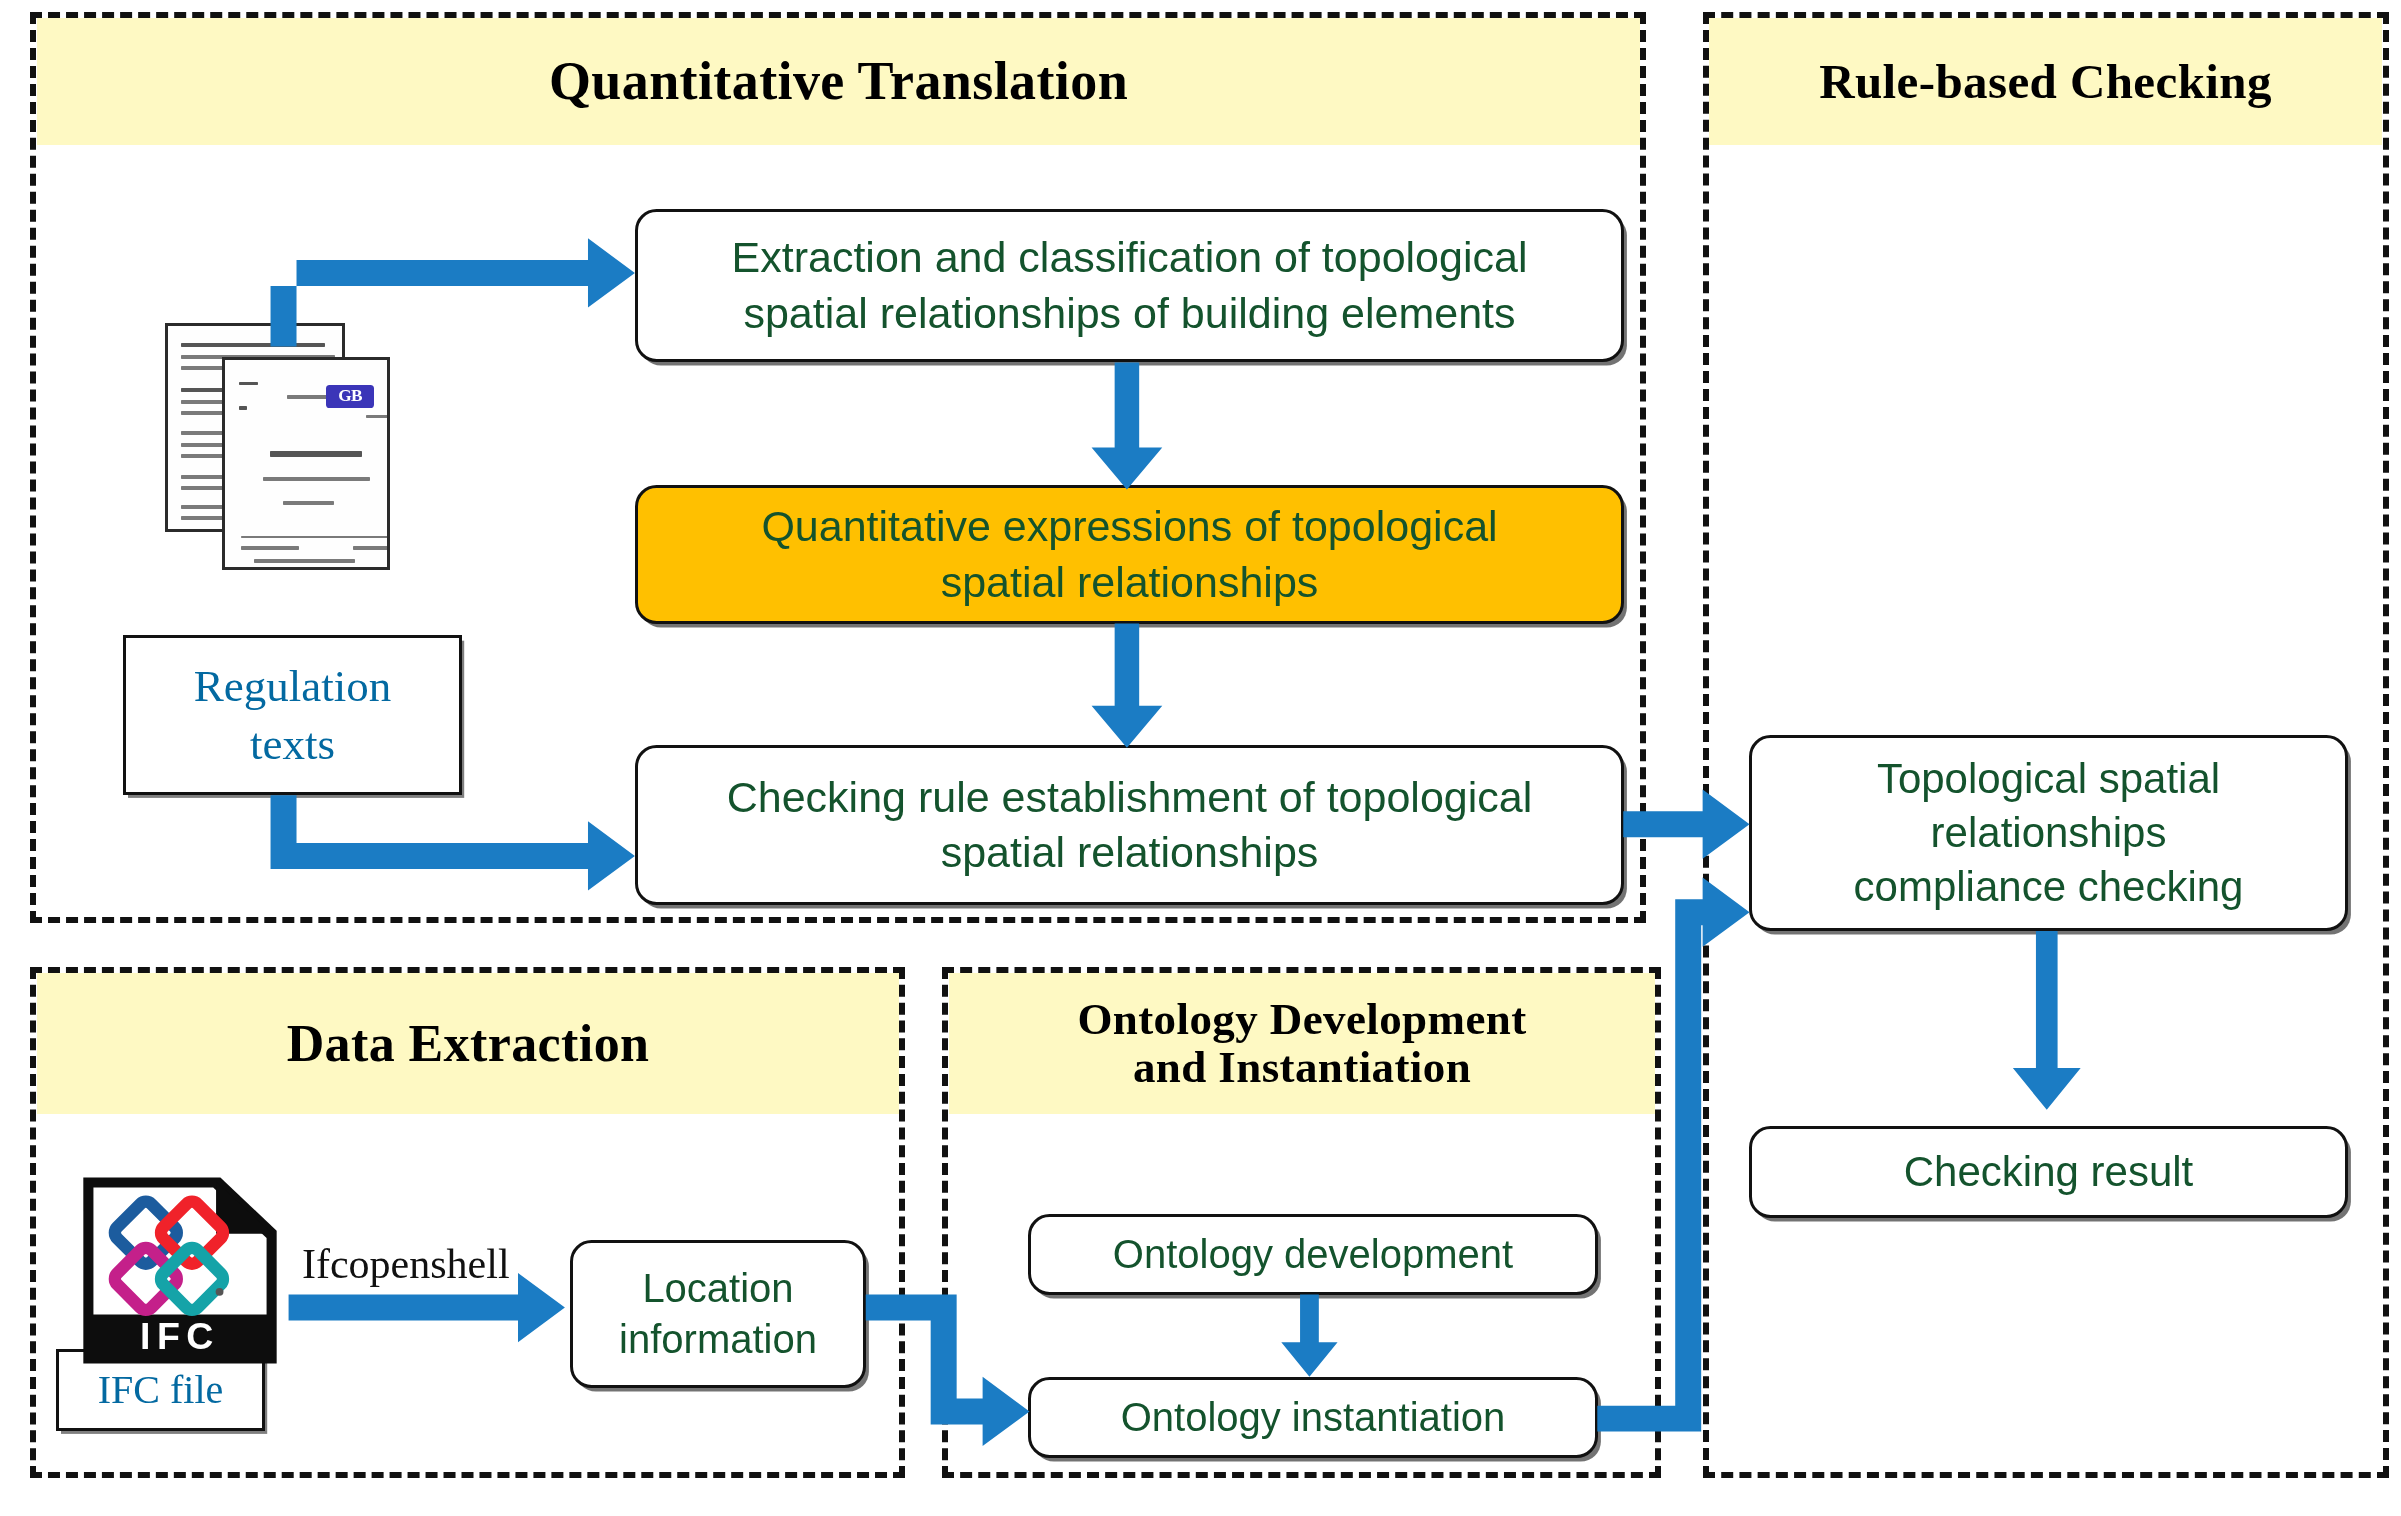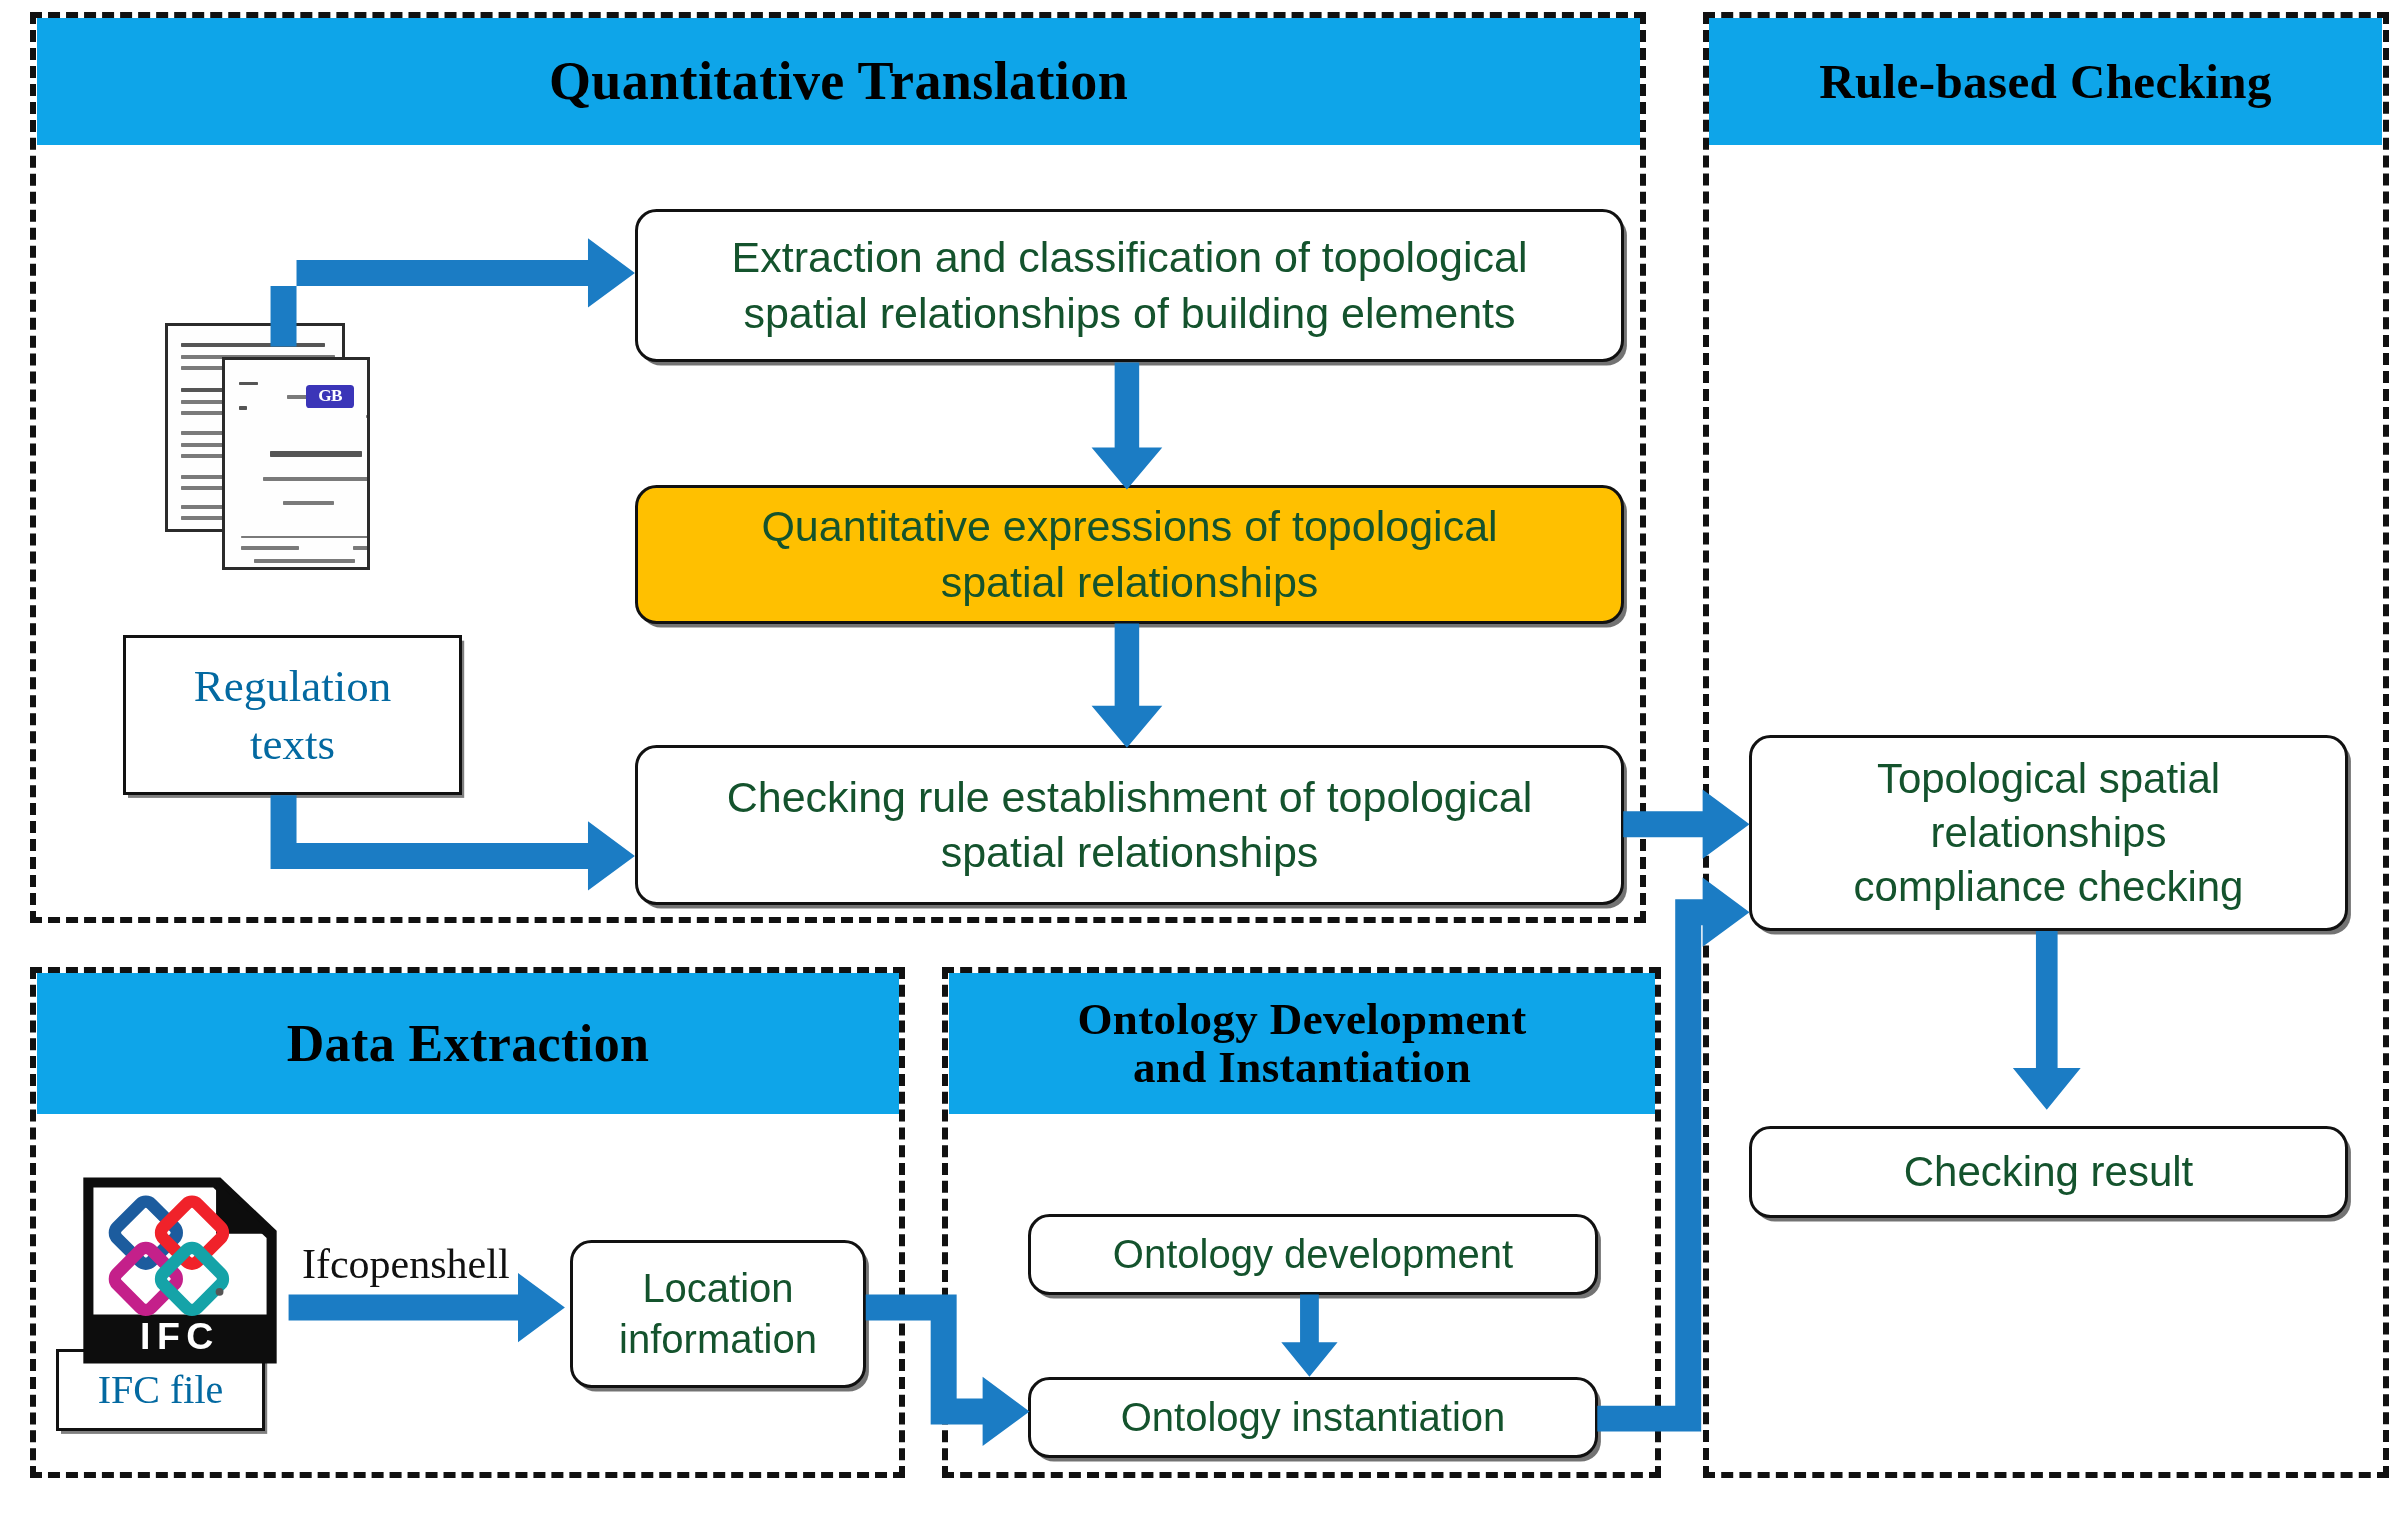--- a/index.html
+++ b/index.html
@@ -2,21 +2,21 @@
 <html style="font-size:11.5px"><head>
 <meta charset="utf-8">
 <style>
   html,body{margin:0;padding:0;background:#ffffff;}
   body{width:2401px;height:1517px;position:relative;overflow:hidden;
        font-family:"Liberation Serif","DejaVu Serif",serif;}
   #stage{position:absolute;left:0;top:0;width:2401px;height:1517px;}
 
   
   .panel{position:absolute;border:6.5px dashed #111;box-sizing:border-box;background:transparent;}
-  .panel-header{position:absolute;background:#0ea5e9;display:flex;align-items:center;
+  .panel-header{position:absolute;background:#fef9c3;display:flex;align-items:center;
                 justify-content:center;text-align:center;box-sizing:border-box;}
   .panel-header span{font-family:"Liberation Serif","DejaVu Serif",serif;font-weight:bold;
                      color:#000;line-height:1.06;letter-spacing:0.4px;}
 
   
   .rbox{position:absolute;box-sizing:border-box;background:#ffffff;border:3.6px solid #111;
         border-radius:21.6px;display:flex;align-items:center;justify-content:center;
         text-align:center;box-shadow:4.3px 5px 0 -1.4px rgba(0,0,0,.55);}
   .rbox span{font-family:Liberation Sans, sans-serif;color:#14532d;line-height:1.28;}
   .rbox.orange{background:#FFC000;}
@@ -82,21 +82,21 @@
     <div class="ln lnl" style="left:13px;top:85px;width:101px;"></div>
     <div class="ln lnl" style="left:13px;top:105px;width:79px;"></div>
     <div class="ln lnl" style="left:13px;top:117px;width:108px;"></div>
     <div class="ln lnl" style="left:13px;top:128px;width:95px;"></div>
     <div class="ln lnl" style="left:13px;top:149px;width:118px;"></div>
     <div class="ln lnl" style="left:13px;top:160px;width:87px;"></div>
     <div class="ln lnl" style="left:13px;top:179px;width:105px;"></div>
     <div class="ln lnl" style="left:13px;top:190px;width:72px;"></div>
   </div>
 
-  <div class="doc" style="left:222px;top:357px;width:148px;height:213px;">
+  <div class="doc" style="left:222px;top:357px;width:168px;height:213px;">
     <div class="ln" style="left:14.4px;top:21.6px;width:19px;"></div>
     <div class="ln" style="left:14.4px;top:46px;width:7.2px;"></div>
     <div class="ln lnl" style="left:62px;top:35px;width:65px;"></div>
     <div style="position:absolute;right:13px;top:24.5px;width:48px;height:23px;background:#3B35B8;
                 border-radius:3.6px;display:flex;align-items:center;justify-content:center;">
       <span style="color:#fff;font-weight:bold;font-size:17.3px;font-family:'Liberation Serif',serif;
                    letter-spacing:-0.7px;">GB</span>
     </div>
     <div class="ln lnl" style="left:141px;top:55px;width:33px;height:2.9px;"></div>
     <div class="ln" style="left:45px;top:91px;width:92px;height:5.8px;"></div>

